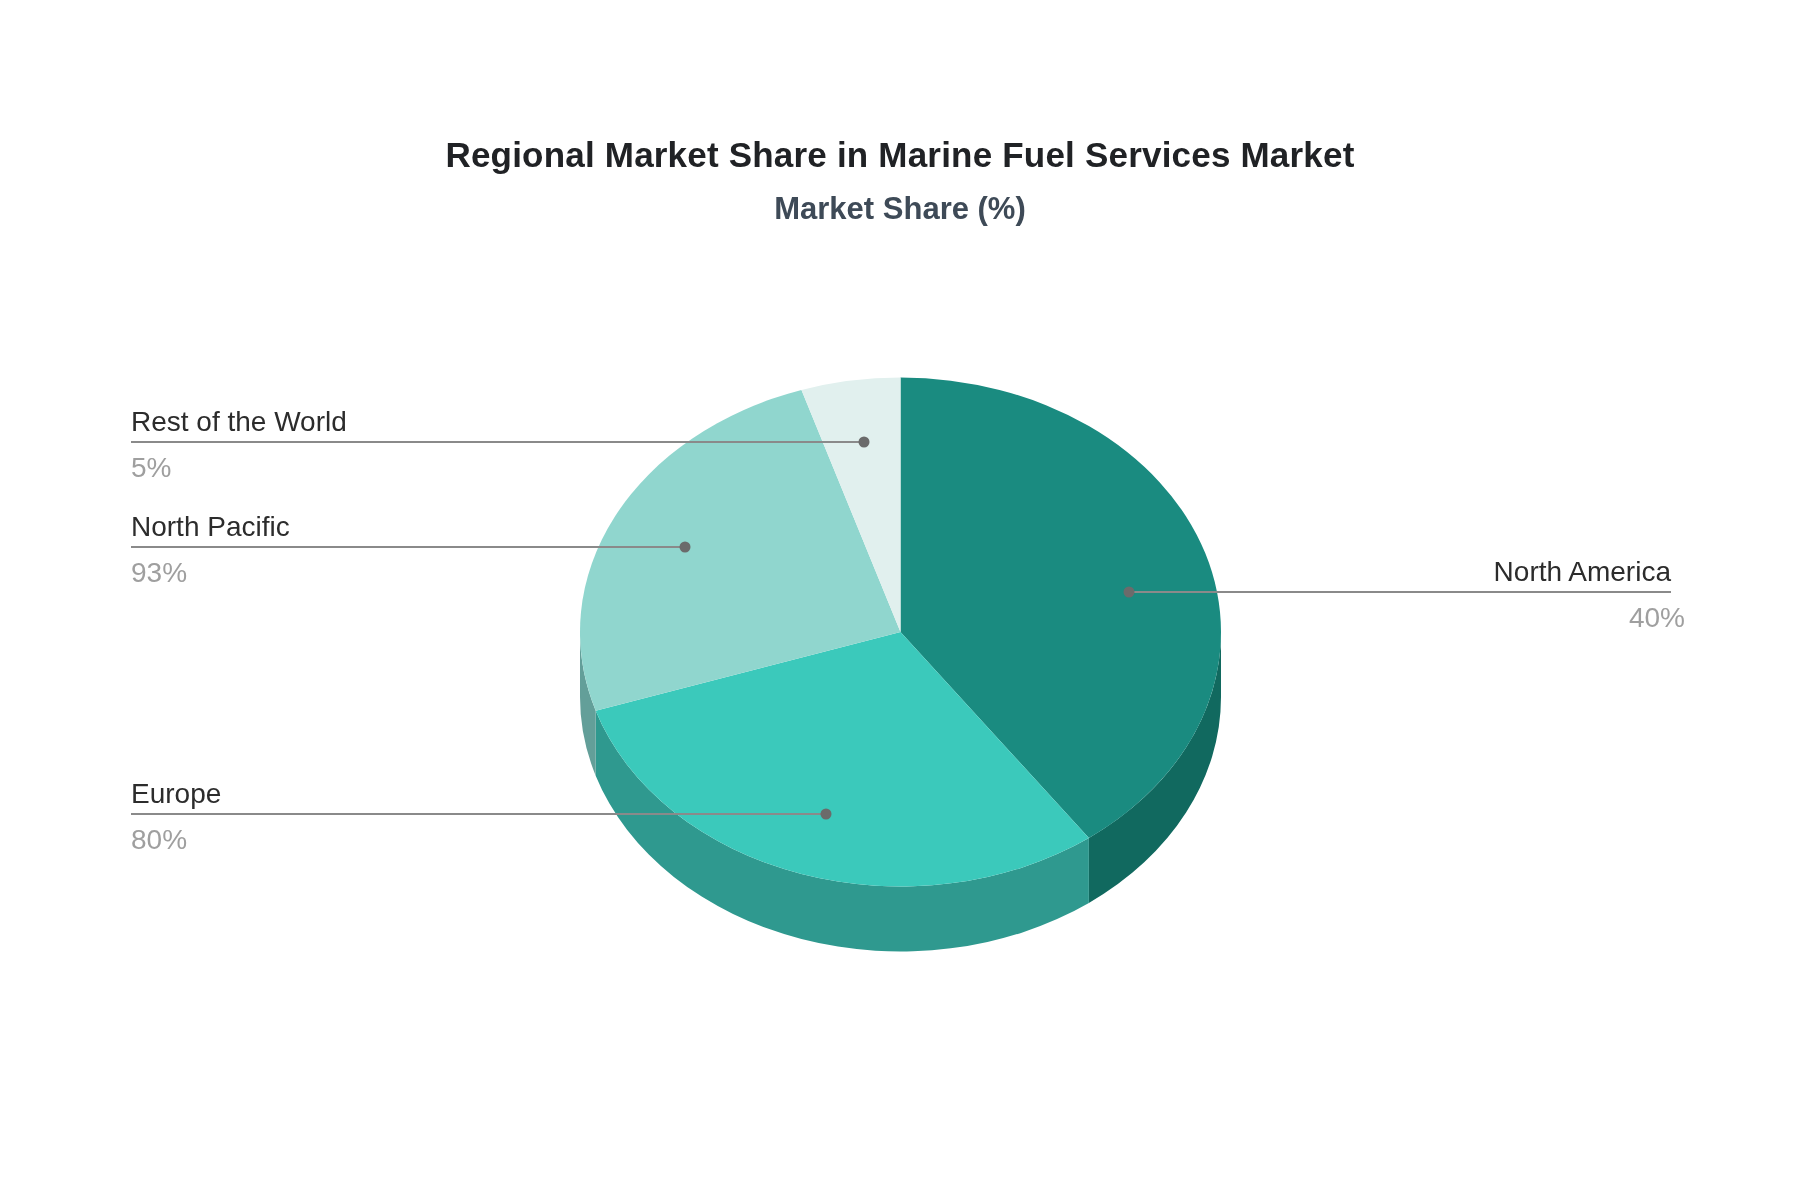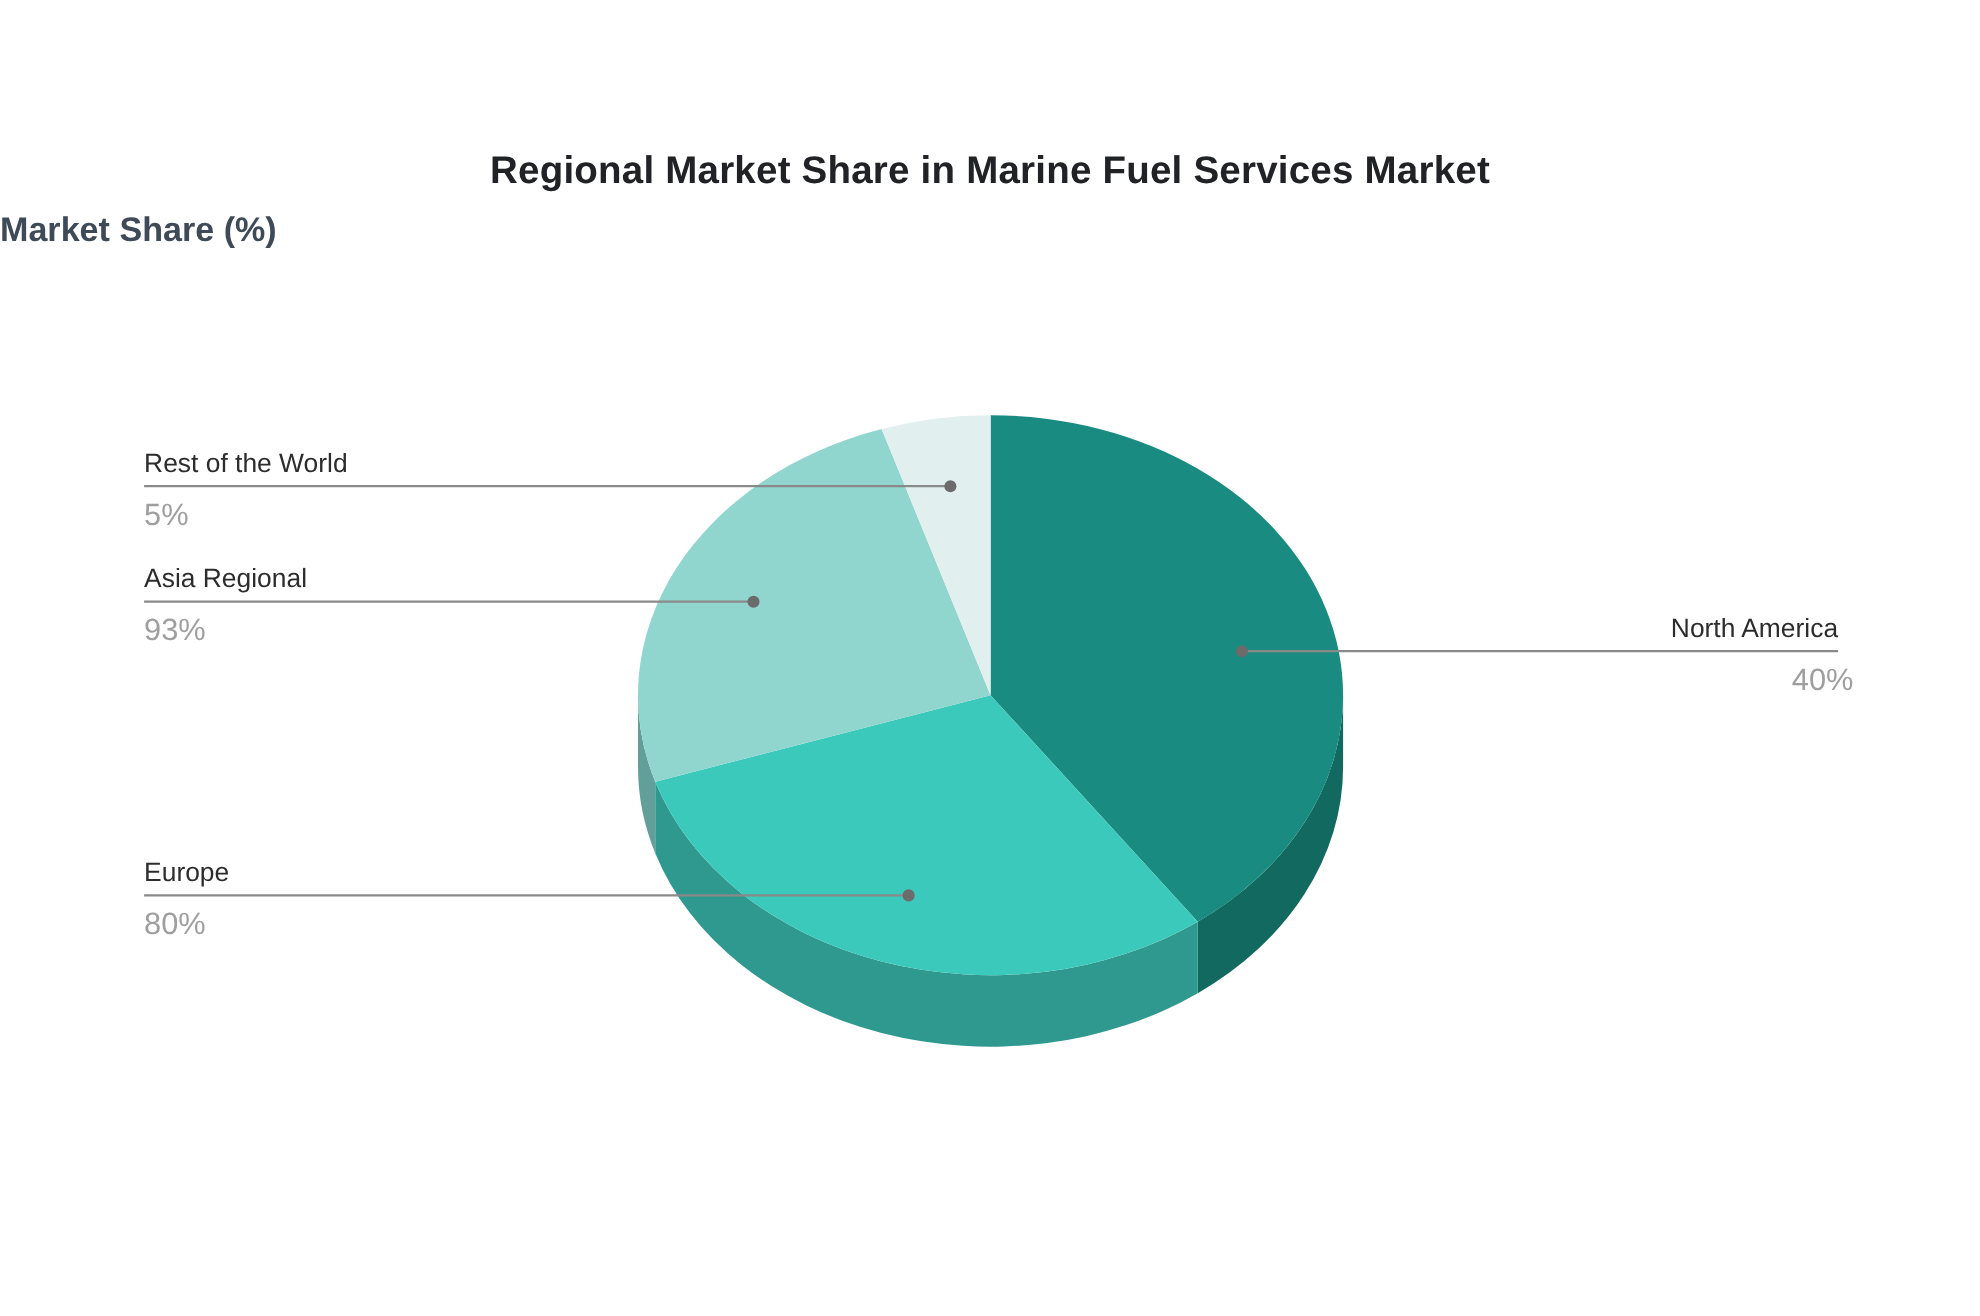--- a/index.html
+++ b/index.html
@@ -5,26 +5,26 @@
   html,body{margin:0;padding:0;background:#ffffff;}
   .stage{
     position:relative;width:1800px;height:1059px;background:var(--c-bg,#fff);
     font-family:"Liberation Sans",sans-serif;overflow:hidden;
   }
   .chart-title{
     position:absolute;left:0;top:135px;width:1800px;text-align:center;
     font-size:35px;font-weight:700;color:var(--c-title,#202225);letter-spacing:.2px;
   }
   .chart-subtitle{
-    position:absolute;left:0;top:191px;width:1800px;
+    position:absolute;left:0;top:191px;width:1800px;text-align:center;
     font-size:31px;font-weight:700;color:var(--c-subtitle,#3e4a57);
   }
   .pie-svg{position:absolute;left:0;top:0;}
   .lbl-name{
-    position:absolute;font-size:24px;line-height:34px;color:var(--c-name,#2c2c2c);white-space:nowrap;
+    position:absolute;font-size:28px;line-height:34px;color:var(--c-name,#2c2c2c);white-space:nowrap;
   }
   .lbl-value{
     position:absolute;font-size:28px;line-height:34px;color:var(--c-value,#9f9f9f);white-space:nowrap;
   }
   .right-align{}
   .logo{position:absolute;left:1477px;top:1028px;width:220px;height:90px;}
   .logo-text{
     font-size:56px;font-weight:700;color:var(--c-logo,#152a32);letter-spacing:-1px;line-height:62px;
   }
   .logo-arrow{position:absolute;left:68px;top:2px;width:110px;height:82px;overflow:visible;}
@@ -51,21 +51,21 @@
       <circle cx="826" cy="814" r="5.5" fill="#6b6b6b"></circle>
       <line x1="131" y1="547" x2="685" y2="547" stroke="#8a8a8a" stroke-width="2"></line>
       <circle cx="685" cy="547" r="5.5" fill="#6b6b6b"></circle>
       <line x1="131" y1="442" x2="864" y2="442" stroke="#8a8a8a" stroke-width="2"></line>
       <circle cx="864" cy="442" r="5.5" fill="#6b6b6b"></circle>
     </svg>
 
   <div class="lbl-name" style="left:131px;top:405px">Rest of the World</div>
   <div class="lbl-value" style="left:131px;top:451px">5%</div>
 
-  <div class="lbl-name" style="left:131px;top:510px">Asia Regional</div>
+  <div class="lbl-name" style="left:131px;top:510px">North Pacific</div>
   <div class="lbl-value" style="left:131px;top:556px">93%</div>
 
   <div class="lbl-name" style="left:131px;top:777px">Europe</div>
   <div class="lbl-value" style="left:131px;top:823px">80%</div>
 
   <div class="lbl-name right-align" style="right:129px;top:555px">North America</div>
   <div class="lbl-value right-align" style="right:115px;top:601px">40%</div>
 
 
 </div>

